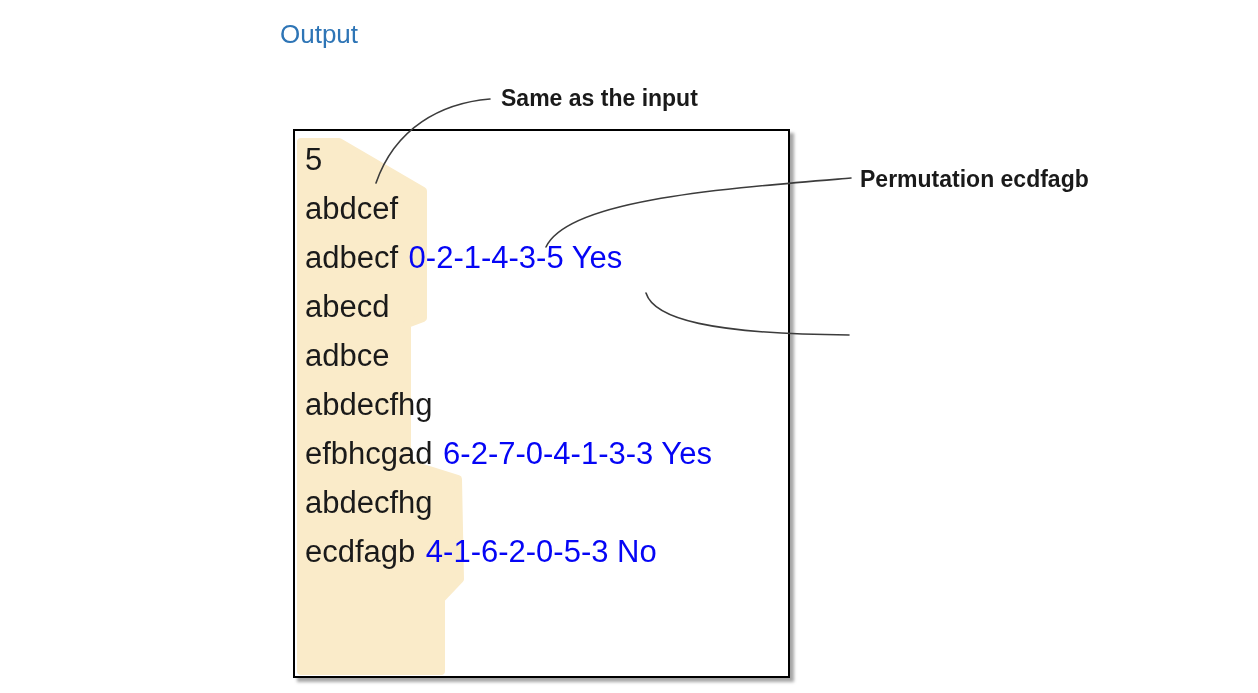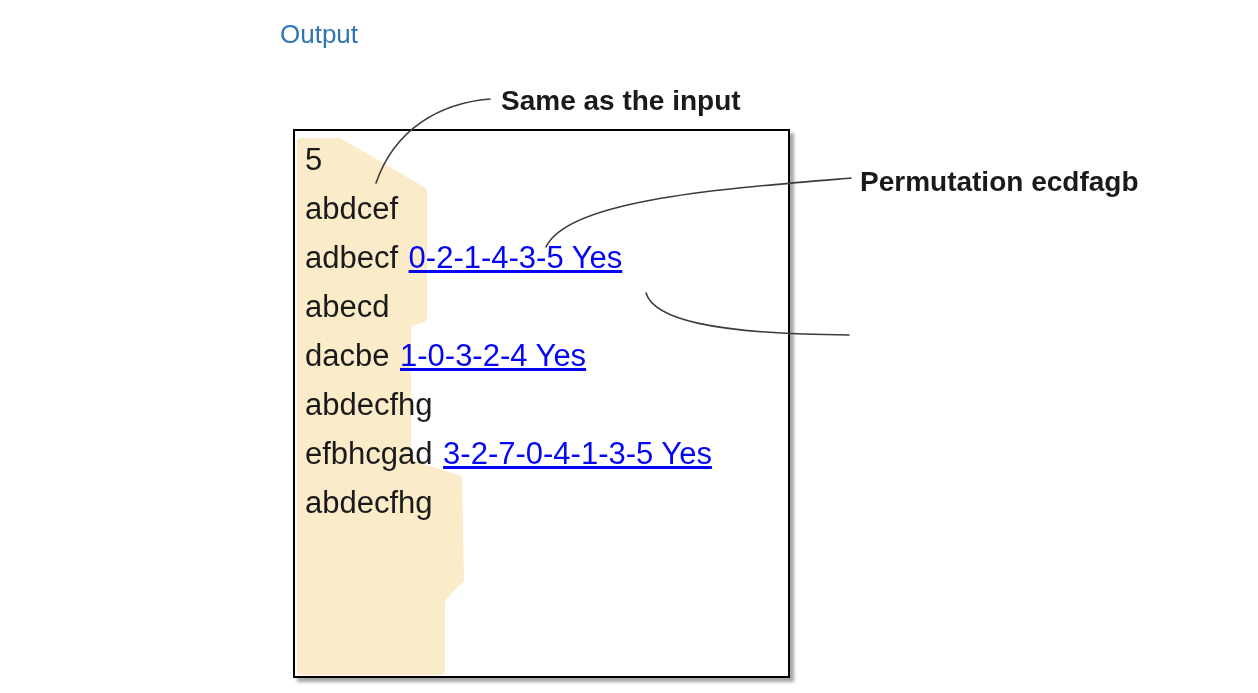--- a/index.html
+++ b/index.html
@@ -36,33 +36,32 @@
   }
   .line {
     height: 49px; line-height: 49px;
     font-size: 31px;
     color: var(--color-text, #1a1a1a);
     white-space: nowrap;
   }
   .line .result {
     color: var(--color-sequence, #0000FF);
     margin-left: 0.34em;
-    text-decoration: underline;
   }
 
   .leader-svg {
     position: absolute; left: 0; top: 0;
     width: 1258px; height: 693px;
     z-index: 3;
     pointer-events: none;
   }
 
   .callout {
     position: absolute;
-    font-size: 28px; font-weight: 700;
+    font-size: 23px; font-weight: 700;
     color: var(--color-text, #1a1a1a);
     white-space: nowrap;
     z-index: 4;
   }
   .callout.same   { left: 458px; top: 79px;  }
   .callout.perm   { left: 817px; top: 160px; }
   .callout.exists { left: 818px; top: 317px; }
 </style>
 </head>
 <body>
@@ -84,24 +83,25 @@
                L 146 468
                L 146 540
                L 6 540
                Z" fill="#FAEBC9" stroke="#FAEBC9" stroke-width="8" stroke-linejoin="round"></path>
     </svg>
     <div class="box-content">
         <div class="line"><span class="word">5</span></div>
         <div class="line"><span class="word">abdcef</span></div>
         <div class="line"><span class="word">adbecf</span><span class="result">0-2-1-4-3-5 Yes</span></div>
         <div class="line"><span class="word">abecd</span></div>
-        <div class="line"><span class="word">dacbe</span><span class="result">1-0-3-2-4 Yes</span></div>
+        <div class="line"><span class="word">adbce</span></div>
         <div class="line"><span class="word">abdecfhg</span></div>
-        <div class="line"><span class="word">efbhcgad</span><span class="result">3-2-7-0-4-1-3-5 Yes</span></div>
+        <div class="line"><span class="word">efbhcgad</span><span class="result">6-2-7-0-4-1-3-3 Yes</span></div>
         <div class="line"><span class="word">abdecfhg</span></div>
+        <div class="line"><span class="word">ecdfagb</span><span class="result">4-1-6-2-0-5-3 No</span></div>
       </div>
   </div>
 
   <svg class="leader-svg" viewBox="0 0 1258 693" xmlns="http://www.w3.org/2000/svg">
     <path d="M 447 93 C 398 97, 352 122, 333 177" fill="none" stroke="#3c3c3c" stroke-width="1.6" stroke-linecap="round"></path>
     <path d="M 808 172 C 676 183, 525 194, 503 241" fill="none" stroke="#3c3c3c" stroke-width="1.6" stroke-linecap="round"></path>
     <path d="M 603 287 C 611 313, 668 328, 806 329" fill="none" stroke="#3c3c3c" stroke-width="1.6" stroke-linecap="round"></path>
   </svg>
 
   <div class="callout same">Same as the input</div>

